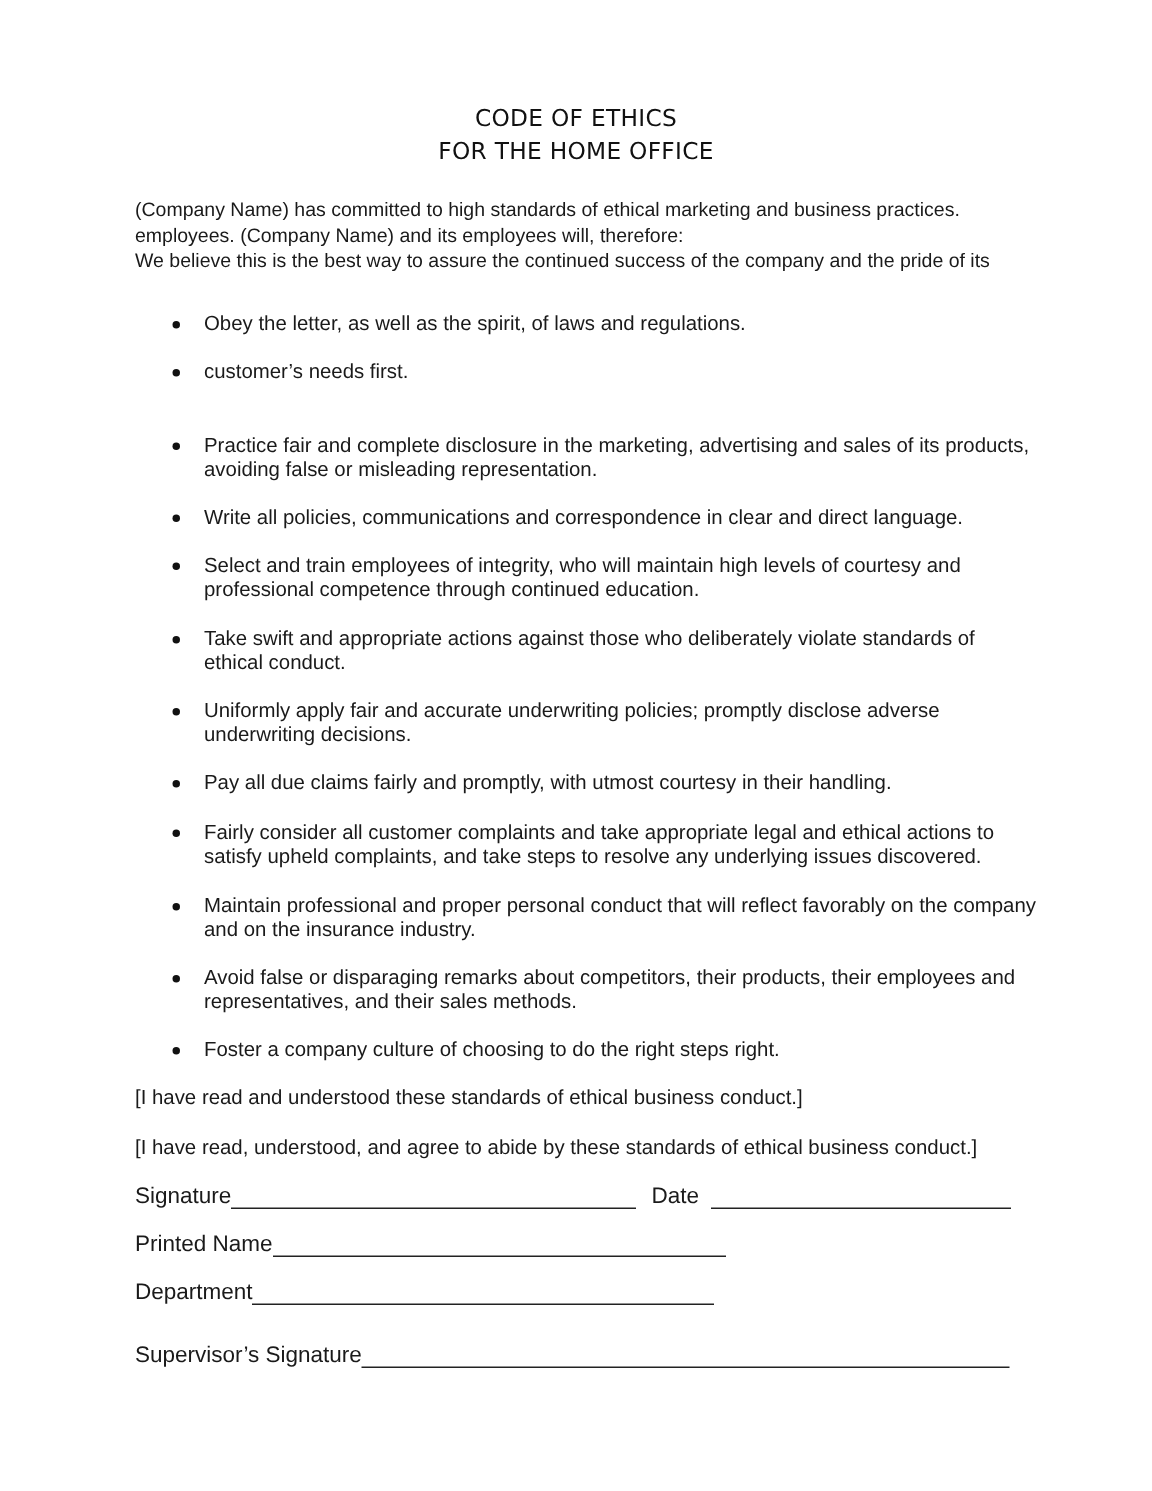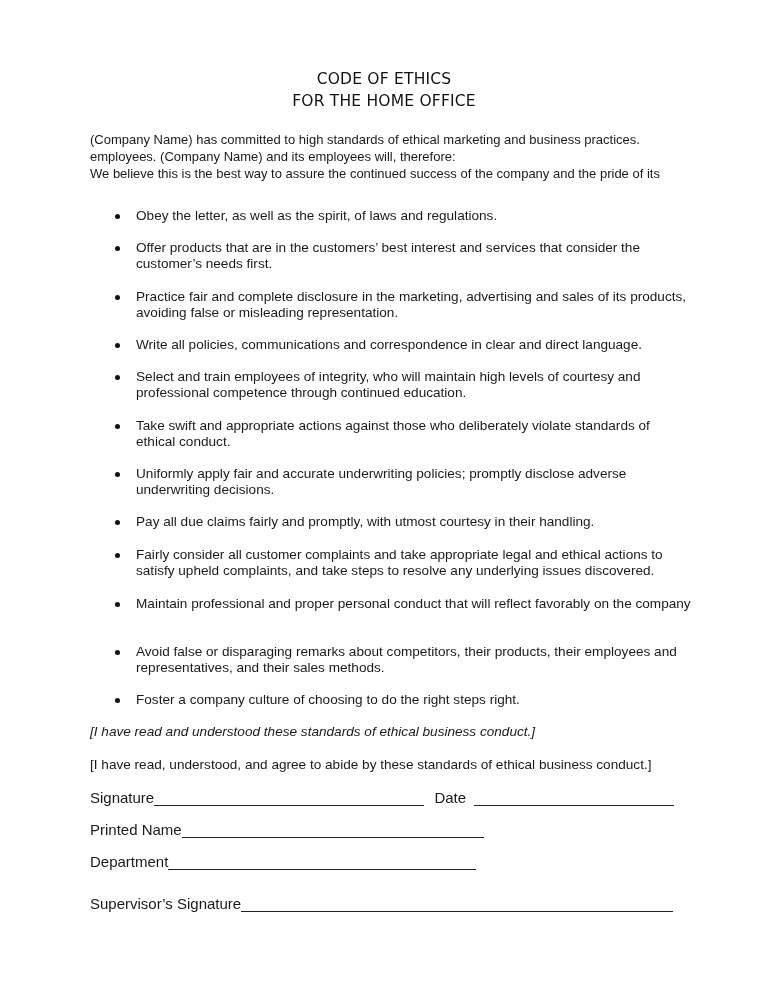--- a/index.html
+++ b/index.html
@@ -115,21 +115,20 @@
     <div class="bullet-item" style="top:208px;">
       <span class="bullet-dot"></span>
       <div class="bullet-text">
         <span class="line">Obey the letter, as well as the spirit, of laws and regulations.</span>
       </div>
     </div>
 
     <div class="bullet-item" style="top:240px;">
       <span class="bullet-dot"></span>
       <div class="bullet-text">
-        <span class="line">Offer products that are in the customers’ best interest and services that consider the</span>
         <span class="line">customer’s needs first.</span>
       </div>
     </div>
 
     <div class="bullet-item" style="top:289px;">
       <span class="bullet-dot"></span>
       <div class="bullet-text">
         <span class="line">Practice fair and complete disclosure in the marketing, advertising and sales of its products,</span>
         <span class="line">avoiding false or misleading representation.</span>
       </div>
@@ -178,40 +177,41 @@
       <div class="bullet-text">
         <span class="line">Fairly consider all customer complaints and take appropriate legal and ethical actions to</span>
         <span class="line">satisfy upheld complaints, and take steps to resolve any underlying issues discovered.</span>
       </div>
     </div>
 
     <div class="bullet-item" style="top:596px;">
       <span class="bullet-dot"></span>
       <div class="bullet-text">
         <span class="line">Maintain professional and proper personal conduct that will reflect favorably on the company</span>
+        <span class="line">and on the insurance industry.</span>
       </div>
     </div>
 
     <div class="bullet-item" style="top:644px;">
       <span class="bullet-dot"></span>
       <div class="bullet-text">
         <span class="line">Avoid false or disparaging remarks about competitors, their products, their employees and</span>
         <span class="line">representatives, and their sales methods.</span>
       </div>
     </div>
 
     <div class="bullet-item" style="top:692px;">
       <span class="bullet-dot"></span>
       <div class="bullet-text">
         <span class="line">Foster a company culture of choosing to do the right steps right.</span>
       </div>
     </div>
   </div>
 
-  <div class="ack" style="top:724px;font-style:italic;">[I have read and understood these standards of ethical business conduct.]</div>
+  <div class="ack" style="top:724px;">[I have read and understood these standards of ethical business conduct.]</div>
   <div class="ack" style="top:757px;">[I have read, understood, and agree to abide by these standards of ethical business conduct.]</div>
 
   <div class="sig-row" style="top:789px;">
     <span class="sig-label">Signature</span><span class="sig-line" style="width:270px;"></span>
     <span class="sig-label" style="margin-left:6px;">Date</span>
     <span class="sig-line" style="width:200px; margin-left:4px;"></span>
   </div>
 
   <div class="sig-row" style="top:821px;">
     <span class="sig-label">Printed Name</span><span class="sig-line" style="width:302px;"></span>

